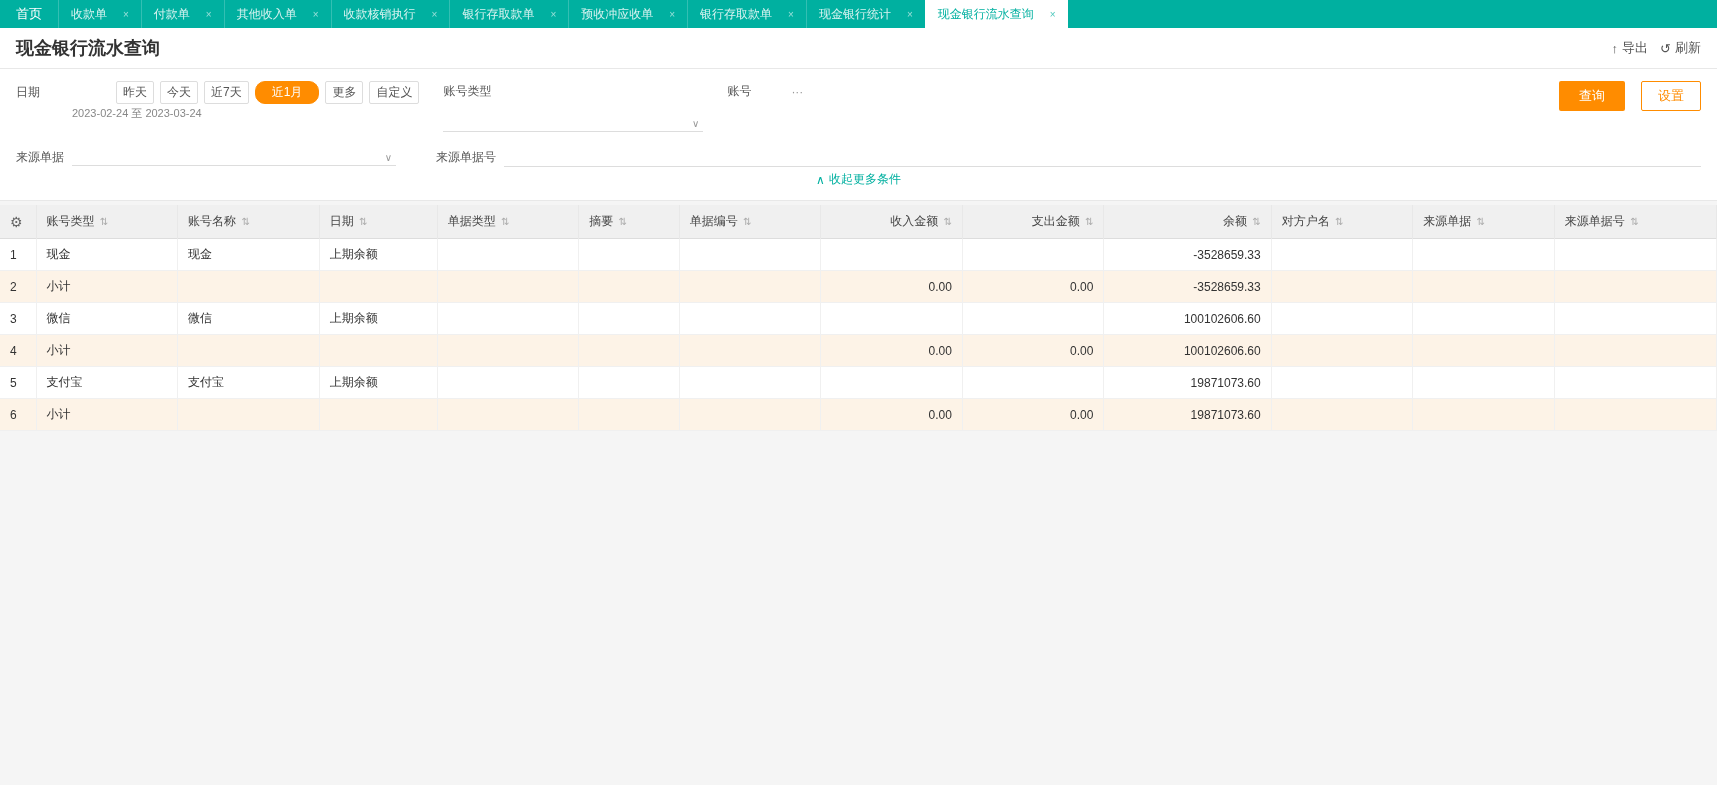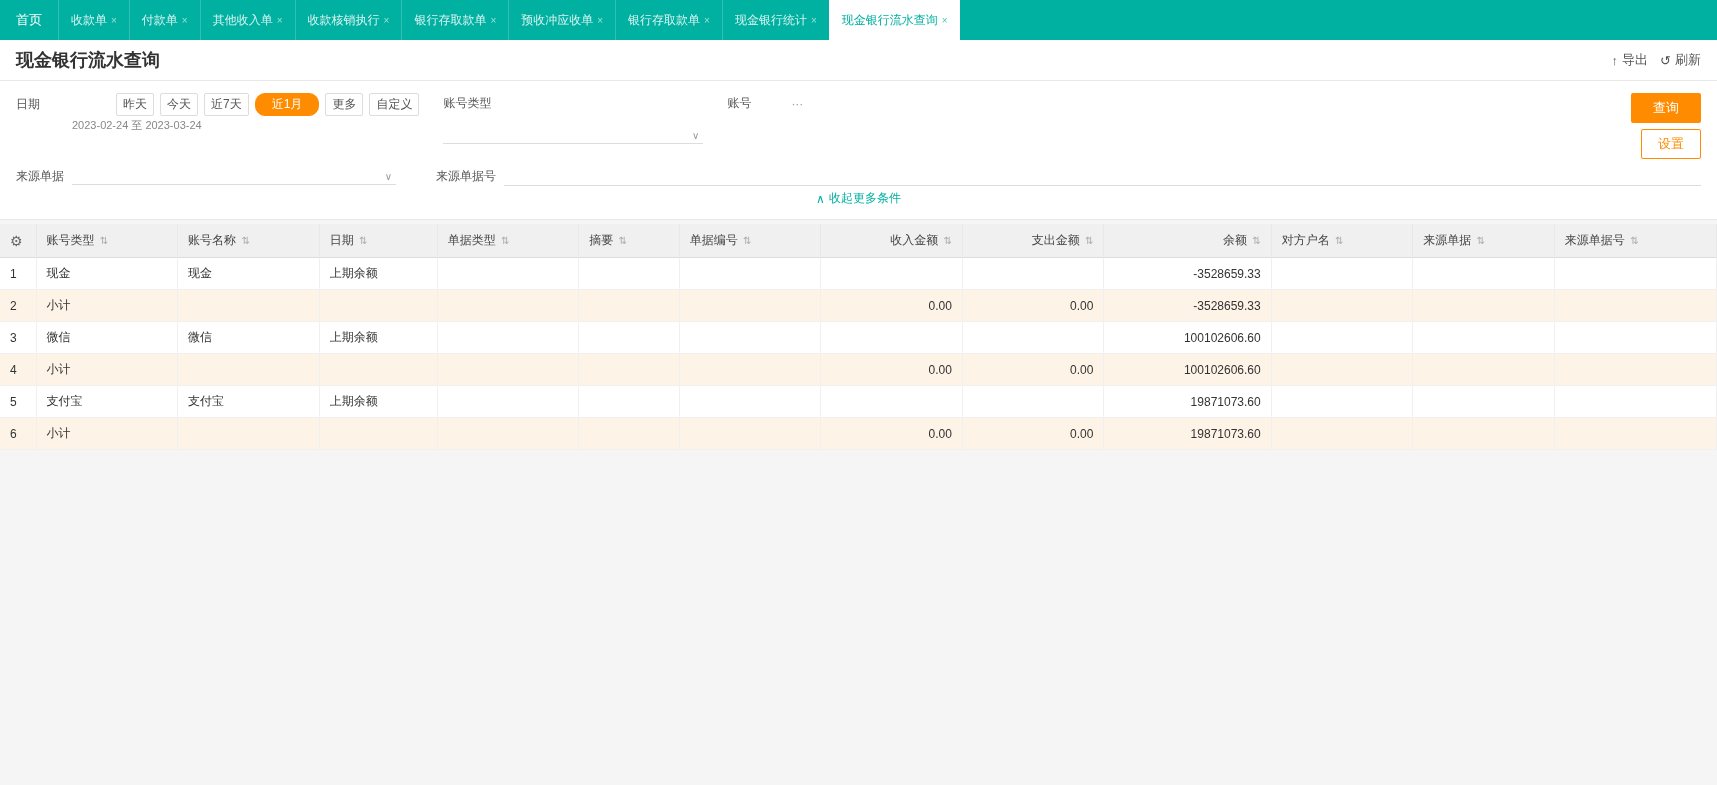--- a/index.html
+++ b/index.html
@@ -3,21 +3,21 @@
   <meta charset="utf-8">
   <style>
     * { box-sizing: border-box; margin: 0; padding: 0; }
     body { font-family: 'Microsoft YaHei', Arial, sans-serif; font-size: 12px; background: #f5f5f5; color: #333; }
 
     
     .top-nav {
       display: flex;
       align-items: center;
       background: #00b0a0;
-      height: 40px;
+      height: 28px;
       overflow: hidden;
     }
     .nav-home {
       padding: 0 16px;
       color: #fff;
       font-size: 13px;
       cursor: pointer;
       white-space: nowrap;
       height: 100%;
       display: flex;
@@ -26,21 +26,21 @@
     .nav-tab {
       display: flex;
       align-items: center;
       padding: 0 12px;
       height: 100%;
       color: rgba(255,255,255,0.85);
       font-size: 12px;
       cursor: pointer;
       white-space: nowrap;
       border-left: 1px solid rgba(255,255,255,0.2);
-      gap: 4px;
+      gap: 16px;
     }
     .nav-tab.active {
       background: #fff;
       color: #00b0a0;
     }
     .nav-tab .close-x {
       font-size: 10px;
       opacity: 0.7;
     }
 
@@ -168,21 +168,21 @@
       color: #ff8c00;
       border: 1px solid #ff8c00;
       padding: 5px 16px;
       cursor: pointer;
       border-radius: 2px;
       font-size: 13px;
       margin-left: 10px;
     }
     .btn-area {
       display: flex;
-      flex-direction: column;
+      flex-direction: row;
       gap: 6px;
       margin-left: auto;
     }
 
     
     .table-area {
       background: #fff;
       margin-top: 4px;
     }
     table {

